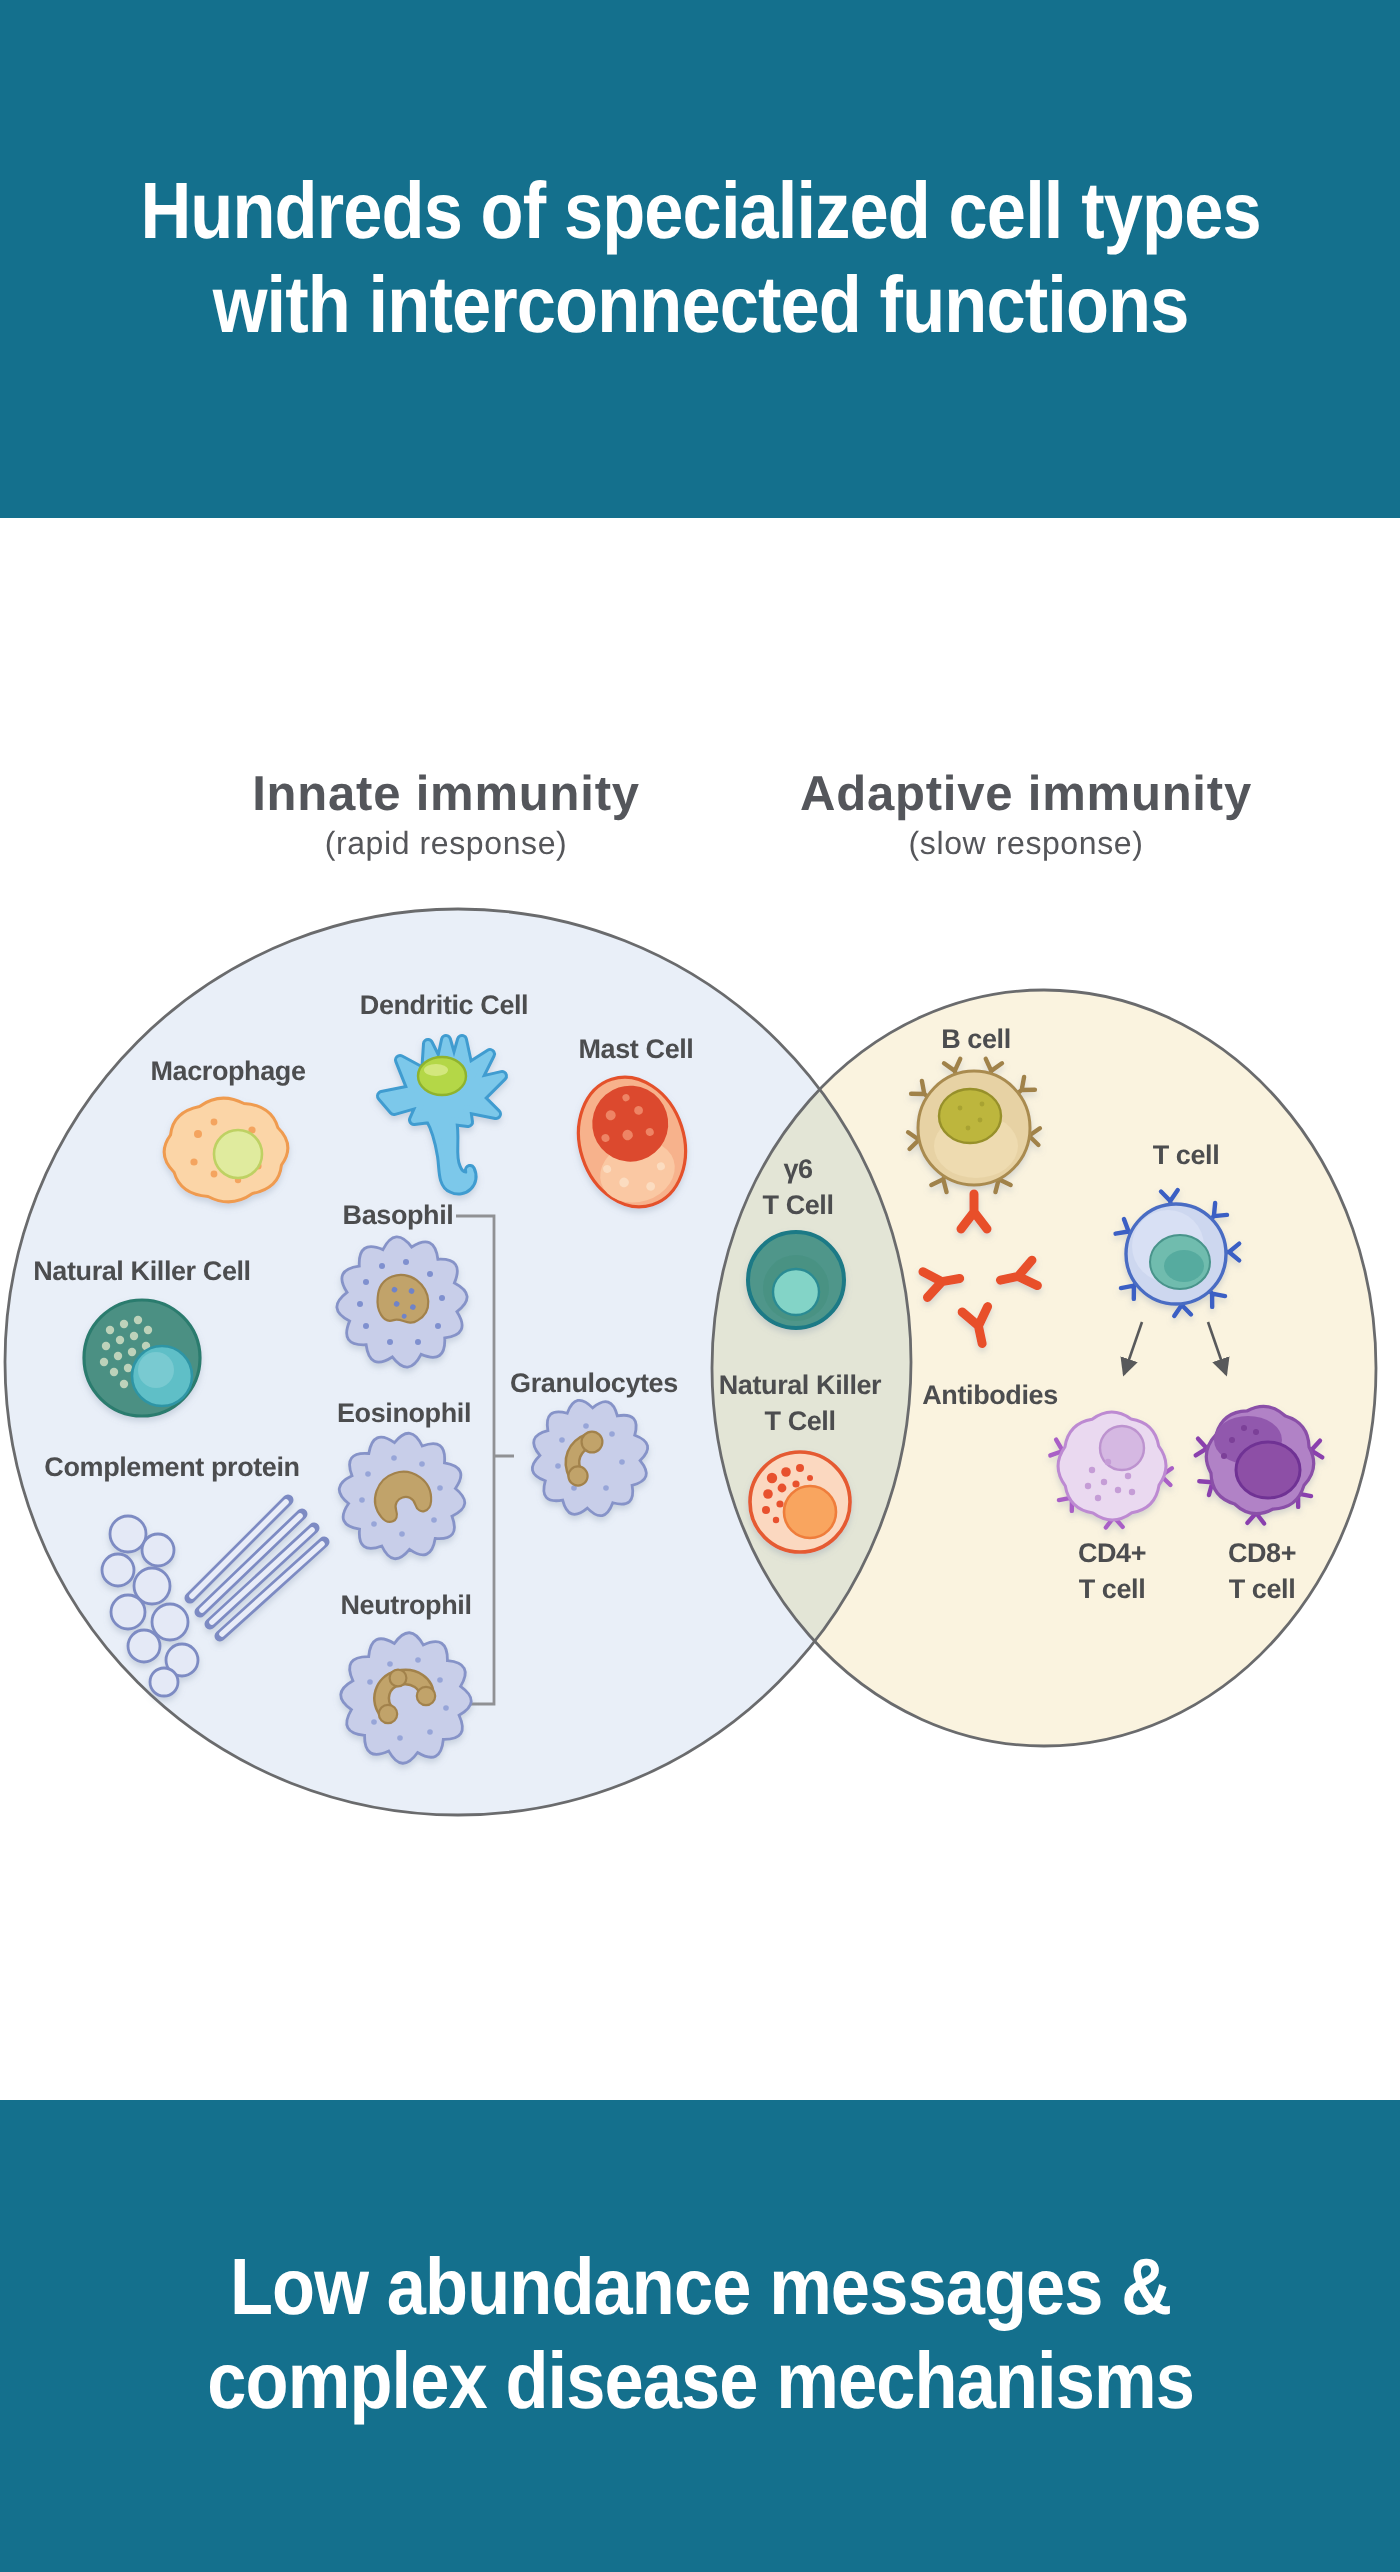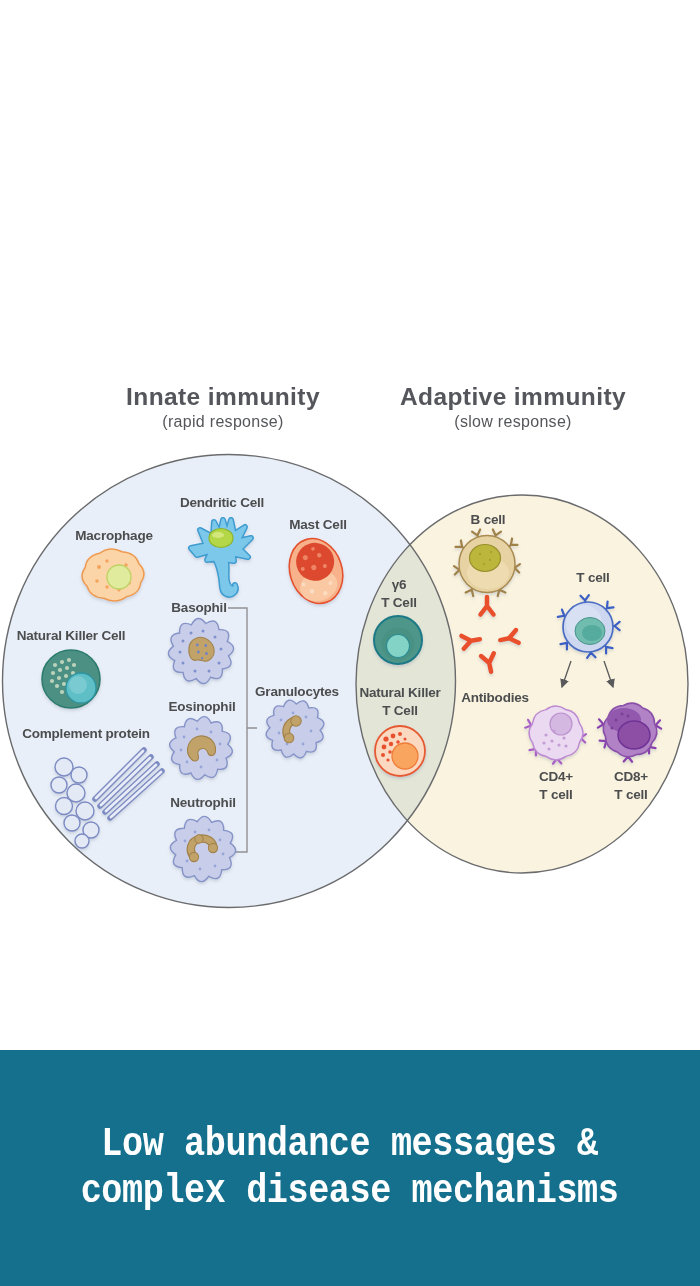--- a/index.html
+++ b/index.html
@@ -1,34 +1,40 @@
 <!DOCTYPE html>
 <html><head>
 <meta charset="utf-8">
 <style>
   html,body{margin:0;padding:0;background:#fff;}
   .page{position:relative;width:700px;height:1286px;background:#ffffff;overflow:hidden;
         font-family:"Liberation Sans",sans-serif;}
   .band{position:absolute;left:0;width:700px;background:#14708d;display:flex;
         align-items:center;justify-content:center;}
   .band-header{top:0;height:259px;}
-  .band-footer{top:1050px;height:236px;font-family:Liberation Mono, monospace;}
+  .band-footer{top:1050px;height:236px;}
   .band h1,.band h2{margin:0;color:#ffffff;font-size:40px;line-height:47px;font-weight:700;
         text-align:center;transform:scaleX(0.88);letter-spacing:-0.5px;white-space:nowrap;}
   .diagram{position:absolute;top:259px;left:0;}
   text{font-family:"Liberation Sans",sans-serif;}
   .vtitle{font-size:24.5px;font-weight:700;fill:#54565b;letter-spacing:.4px;text-anchor:middle;}
   .vsub{font-size:16px;font-weight:400;fill:#55565a;letter-spacing:.3px;text-anchor:middle;}
   .lbl{font-size:13.5px;font-weight:700;fill:#4c4d4f;letter-spacing:-0.2px;text-anchor:middle;}
 </style>
 </head>
 <body>
 
 <div class="page">
 
+  <header class="band band-header">
+    <h1>
+      <span>Hundreds of specialized cell types</span><br>
+      <span>with interconnected functions</span>
+    </h1>
+  </header>
 
   <svg class="diagram" width="700" height="791" viewBox="0 259 700 791" xmlns="http://www.w3.org/2000/svg">
     <defs>
       <path id="gcell" vector-effect="non-scaling-stroke" d="M0.93,0 Q1.236,0.331 0.805,0.465 Q0.905,0.905 0.465,0.805 Q0.331,1.236 0,0.93
            Q-0.331,1.236 -0.465,0.805 Q-0.905,0.905 -0.805,0.465 Q-1.236,0.331 -0.93,0
            Q-1.236,-0.331 -0.805,-0.465 Q-0.905,-0.905 -0.465,-0.805 Q-0.331,-1.236 0,-0.93
            Q0.331,-1.236 0.465,-0.805 Q0.905,-0.905 0.805,-0.465 Q1.236,-0.331 0.93,0 Z"></path>
       <path id="mblob" vector-effect="non-scaling-stroke" d="M0.94,0 Q1.044,0.432 0.665,0.665 Q0.432,1.044 0,0.94 Q-0.432,1.044 -0.665,0.665
            Q-1.044,0.432 -0.94,0 Q-1.044,-0.432 -0.665,-0.665 Q-0.432,-1.044 0,-0.94
            Q0.432,-1.044 0.665,-0.665 Q1.044,-0.432 0.94,0 Z"></path>

